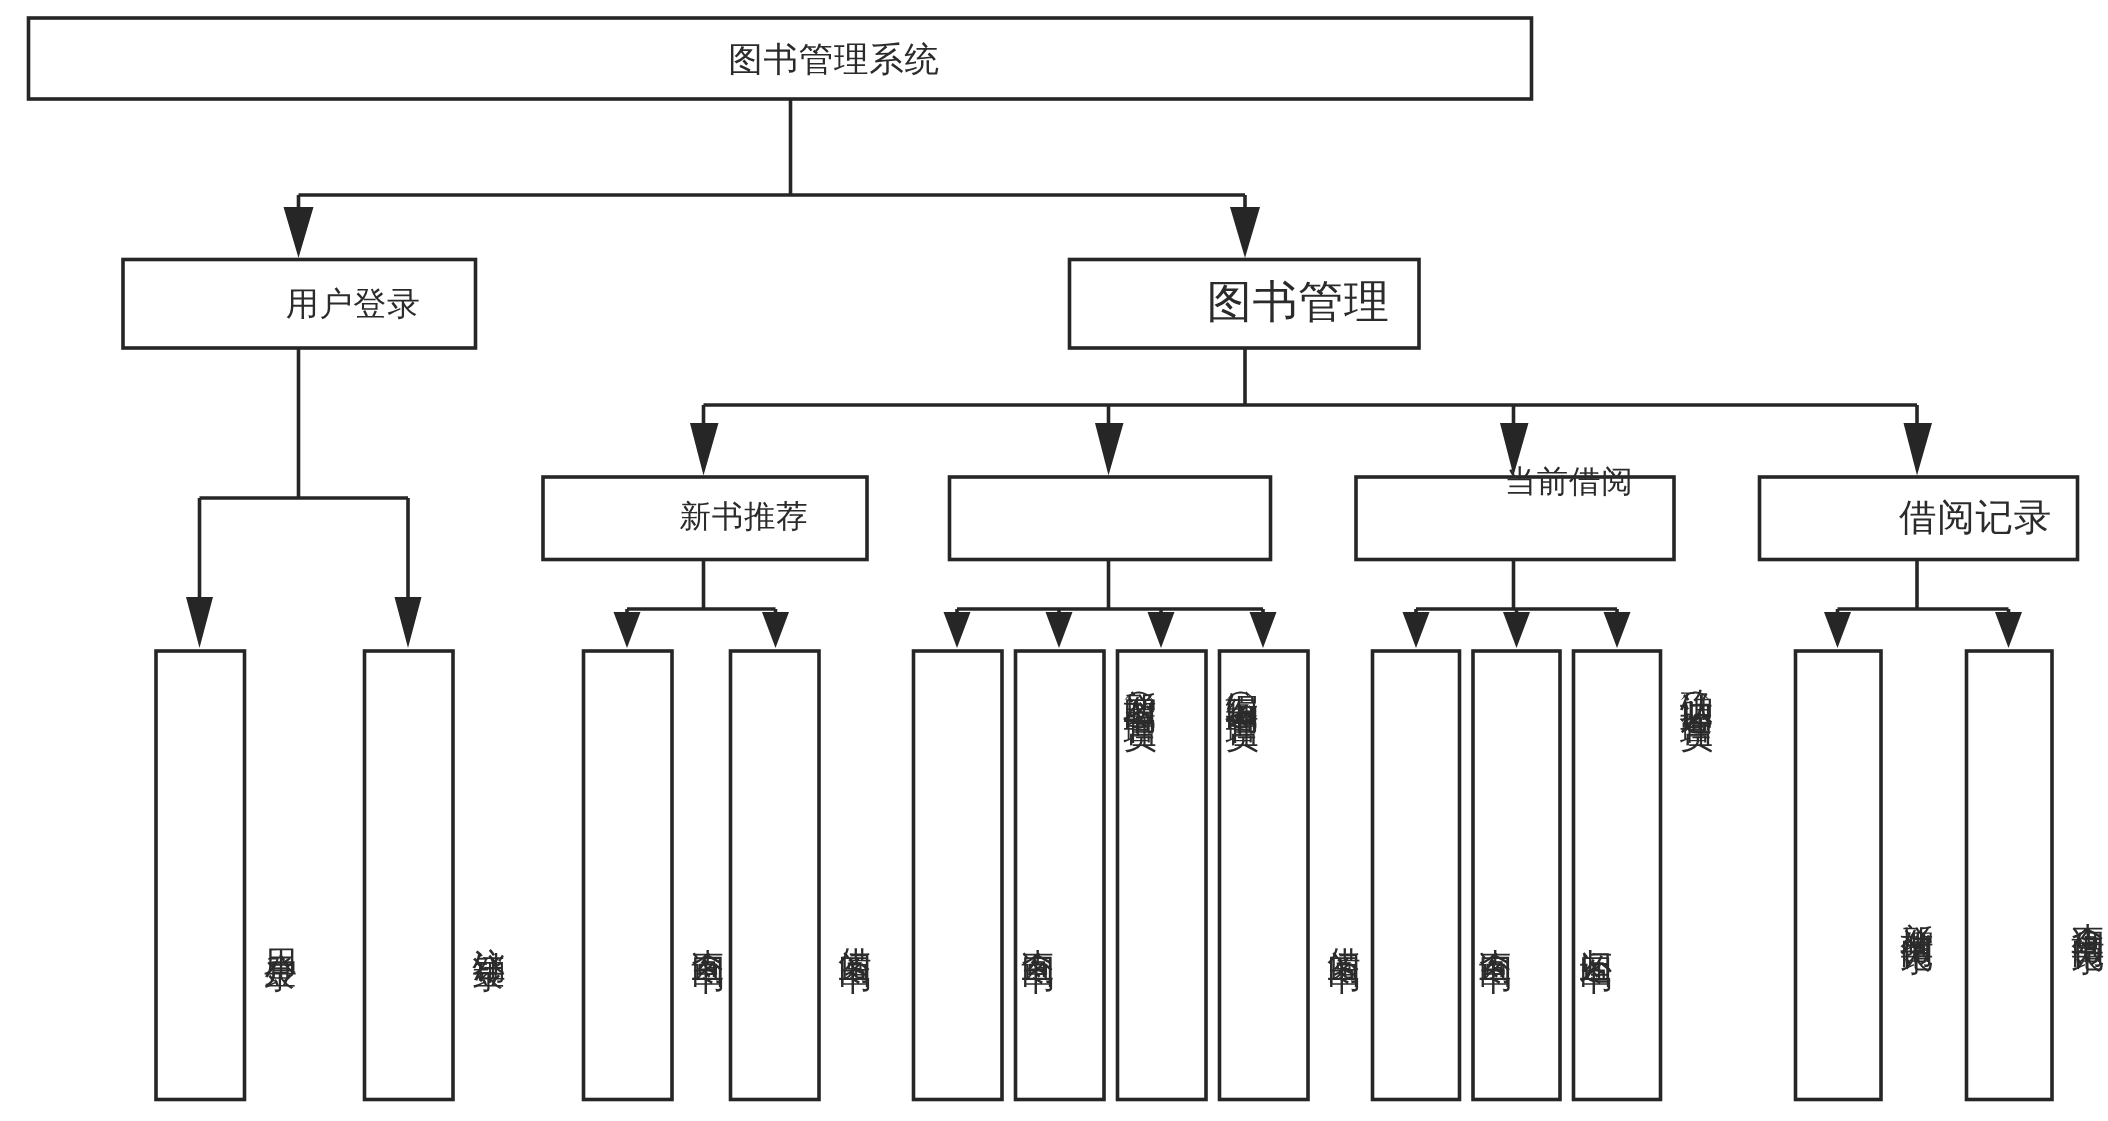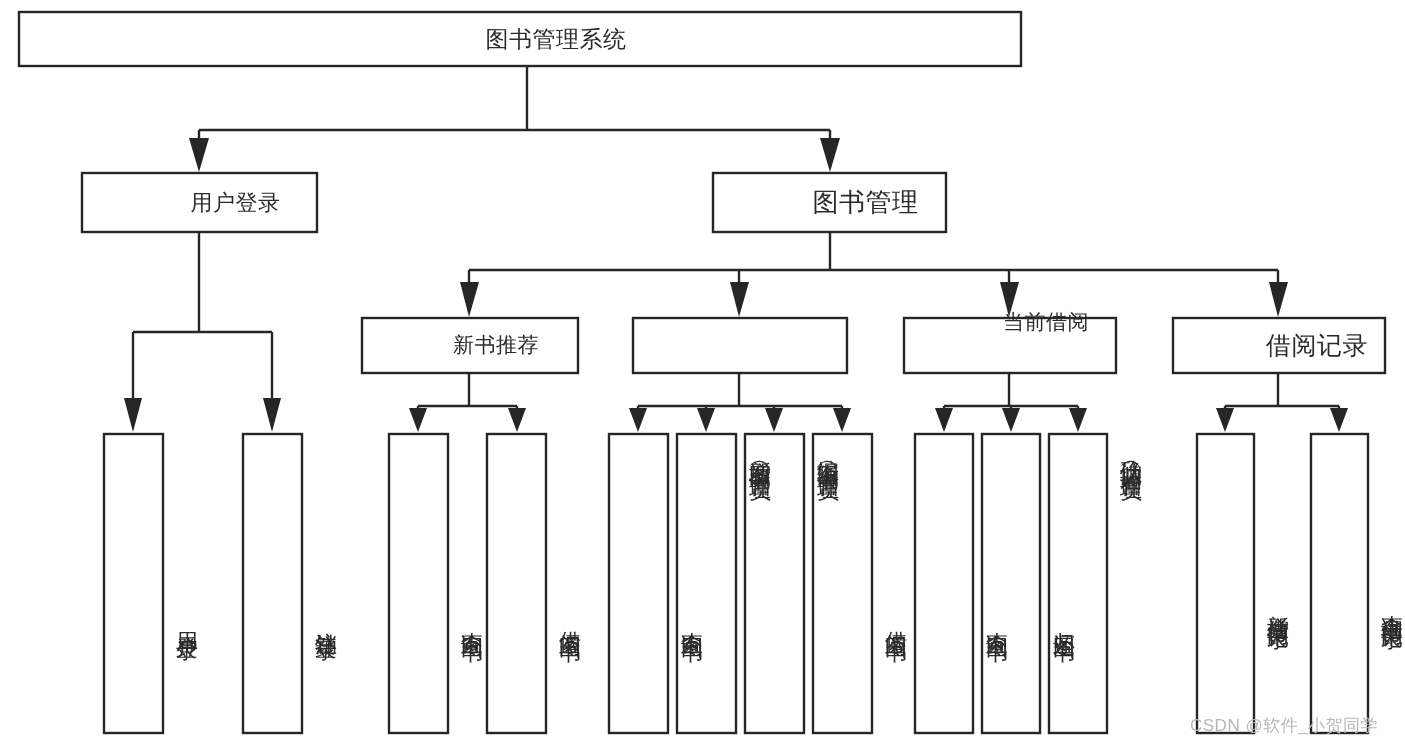--- a/index.html
+++ b/index.html
@@ -170,21 +170,21 @@
     <path class="conn" d="M 1225 406 L 1225 410"></path>
     <path class="conn" d="M 1339 406 L 1339 410"></path>
     <polygon class="arrow-head" points="1216,408 1234,408 1225,432"></polygon>
     <polygon class="arrow-head" points="1330,408 1348,408 1339,432"></polygon>
 
   </svg>
 
   <div class="node-label" style="left:19px; top:12px; width:1002px; height:54px; font-size:23px;">图书管理系统</div>
 
   <div class="node-label" style="left:82px; top:173px; width:235px; height:59px; font-size:22px;">用户登录</div>
-  <div class="node-label" style="left:713px; top:173px; width:233px; height:59px; font-size:26px;">图书管理</div>
+  <div class="node-label" style="left:713px; top:173px; width:233px; height:59px; font-size:30px;">图书管理</div>
 
   <div class="node-label" style="left:362px; top:318px; width:196px; height:55px; font-size:21px;">新书推荐</div>
   <div class="node-label" style="left:904px; top:304px; width:212px; height:37px; font-size:21px;">当前借阅</div>
   <div class="node-label" style="left:1173px; top:318px; width:216px; height:55px; font-size:25px;">借阅记录</div>
 
   <div class="node-label vertical" style="left:104px; top:434px; width:59px; height:299px; font-size:22px; padding-top:72px; box-sizing:border-box;">用户登录</div>
   <div class="node-label vertical" style="left:243px; top:434px; width:59px; height:299px; font-size:22px; padding-top:72px; box-sizing:border-box;">注销登录</div>
 
   <div class="node-label vertical" style="left:389px; top:434px; width:59px; height:299px; font-size:22px; padding-top:72px; box-sizing:border-box;">查询图书</div>
   <div class="node-label vertical" style="left:487px; top:434px; width:59px; height:299px; font-size:22px; padding-top:72px; box-sizing:border-box;">借阅图书</div>
@@ -194,15 +194,14 @@
   <div class="node-label vertical top-aligned" style="left:745px; top:434px; width:59px; height:299px; font-size:22px; padding-top:8px; box-sizing:border-box;">编辑图书（管理员）</div>
   <div class="node-label vertical" style="left:813px; top:434px; width:59px; height:299px; font-size:22px; padding-top:72px; box-sizing:border-box;">借阅图书</div>
 
   <div class="node-label vertical" style="left:915px; top:434px; width:58px; height:299px; font-size:22px; padding-top:72px; box-sizing:border-box;">查询图书</div>
   <div class="node-label vertical" style="left:982px; top:434px; width:58px; height:299px; font-size:22px; padding-top:72px; box-sizing:border-box;">归还图书</div>
   <div class="node-label vertical top-aligned" style="left:1049px; top:434px; width:58px; height:299px; font-size:22px; padding-top:8px; box-sizing:border-box;">确认归还（管理员）</div>
 
   <div class="node-label vertical" style="left:1197px; top:434px; width:57px; height:299px; font-size:22px; padding-top:44px; box-sizing:border-box;">新增借阅记录</div>
   <div class="node-label vertical" style="left:1311px; top:434px; width:57px; height:299px; font-size:22px; padding-top:44px; box-sizing:border-box;">查询借阅记录</div>
 
-  <div class="watermark">CSDN @软件_小贺同学</div>
 
 </div>
 
 </body></html>

